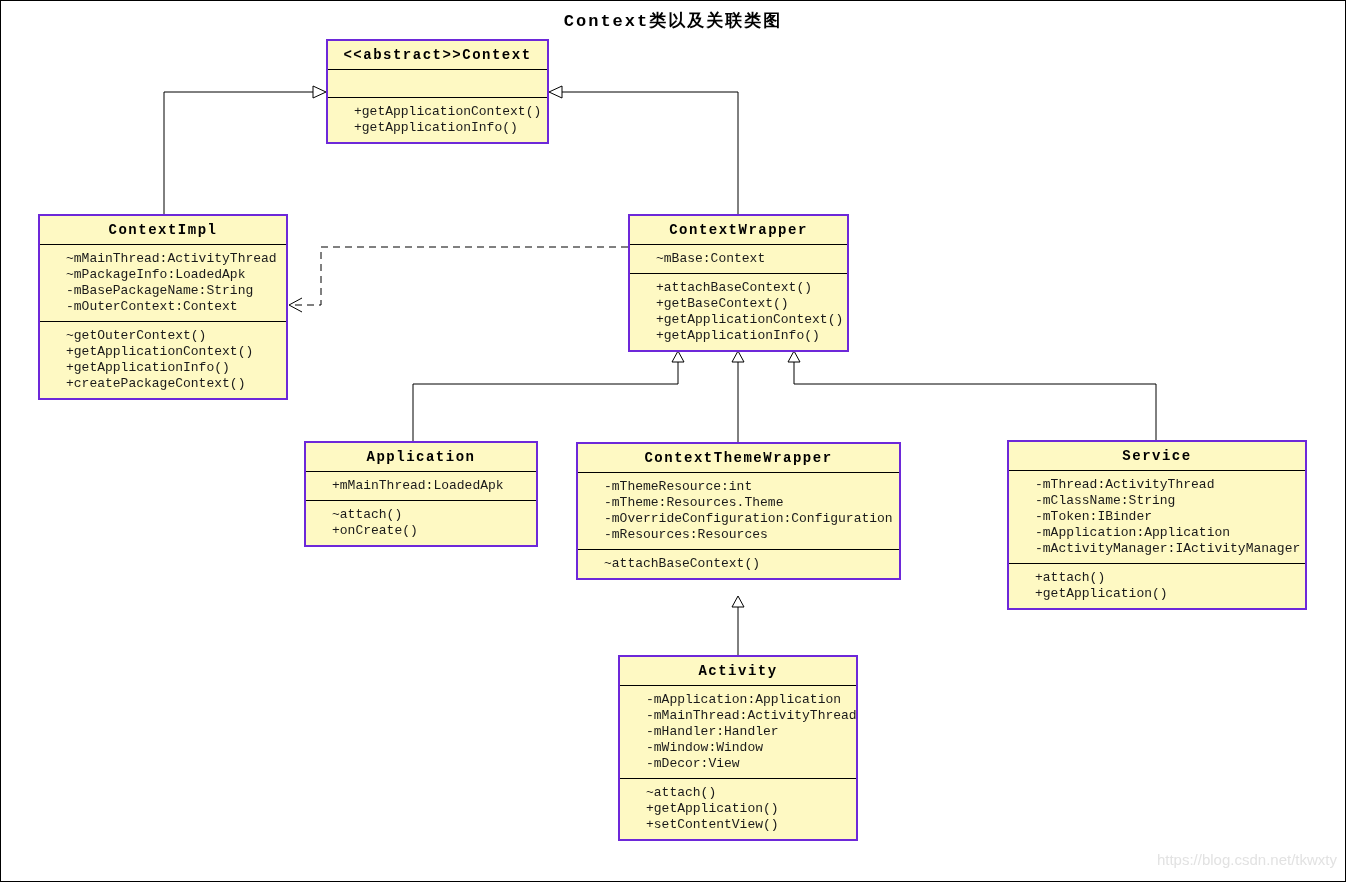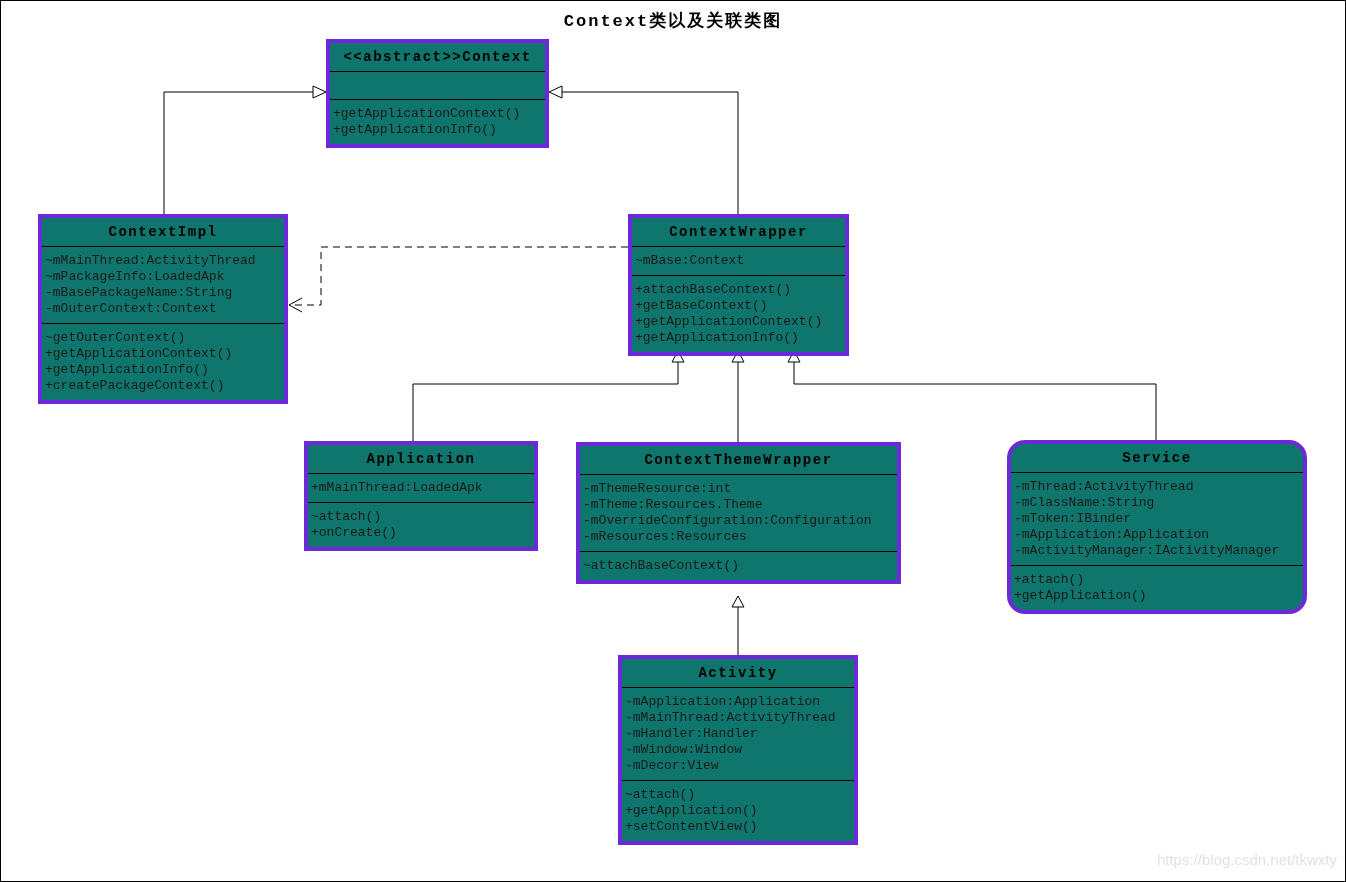--- a/index.html
+++ b/index.html
@@ -24,35 +24,35 @@
     pointer-events:none;
   }
   svg.connectors line, svg.connectors polyline {
     stroke:#000; stroke-width:1; fill:none;
   }
   svg.connectors polygon {
     fill:#ffffff; stroke:#000; stroke-width:1;
   }
   .uml-class {
     position:absolute;
-    background:#0f766e;
-    border:4px solid #6d28d9;
+    background:#fef9c3;
+    border:2px solid #6d28d9;
   }
   .uml-title {
     height:29px; line-height:29px;
     text-align:center;
     font-weight:bold;
     font-size:14px;
     letter-spacing:1.5px;
     border-bottom:1px solid #000;
     white-space:nowrap;
     color:#000;
   }
   .uml-attrs, .uml-methods {
-    padding:6px 3px;
+    padding:6px 26px;
     font-size:13px;
   }
   .uml-attrs { border-bottom:1px solid #000; }
   .uml-attrs.empty { height:28px; padding:0; }
   .uml-line {
     height:16px; line-height:16px;
     white-space:nowrap;
   }
   .watermark {
     position:absolute;
@@ -163,21 +163,21 @@
       <div class="uml-line">-mThemeResource:int</div>
       <div class="uml-line">-mTheme:Resources.Theme</div>
       <div class="uml-line">-mOverrideConfiguration:Configuration</div>
       <div class="uml-line">-mResources:Resources</div>
     </div>
     <div class="uml-methods">
       <div class="uml-line">~attachBaseContext()</div>
     </div>
   </div>
 
-  <div class="uml-class" style="left:1006px; top:439px; width:300px;border-radius:18px;">
+  <div class="uml-class" style="left:1006px; top:439px; width:300px;">
     <div class="uml-title">Service</div>
     <div class="uml-attrs">
       <div class="uml-line">-mThread:ActivityThread</div>
       <div class="uml-line">-mClassName:String</div>
       <div class="uml-line">-mToken:IBinder</div>
       <div class="uml-line">-mApplication:Application</div>
       <div class="uml-line">-mActivityManager:IActivityManager</div>
     </div>
     <div class="uml-methods">
       <div class="uml-line">+attach()</div>

